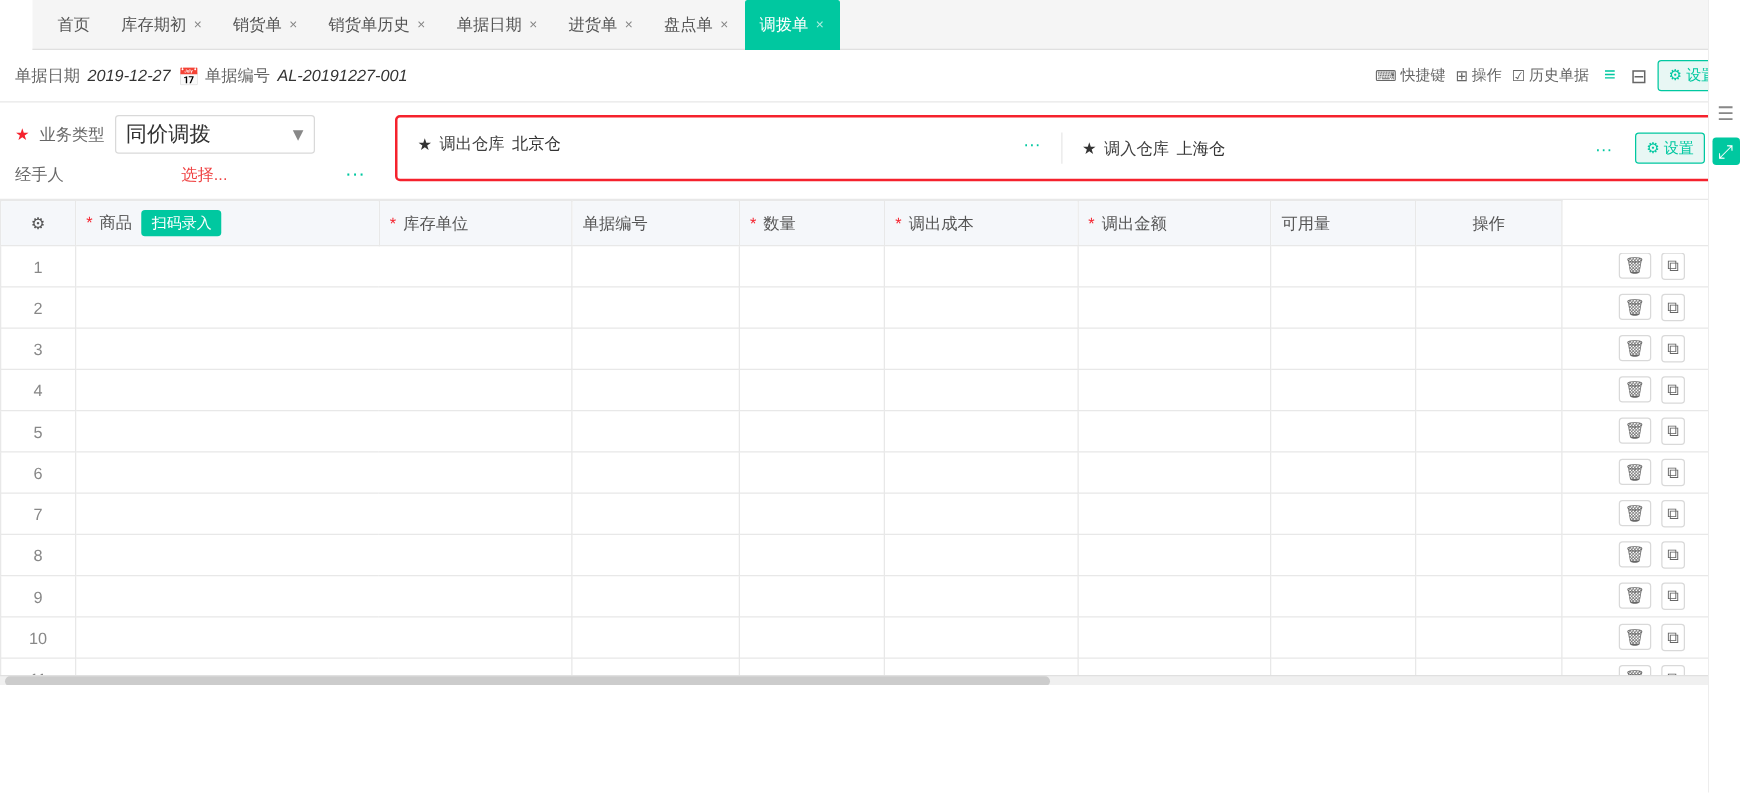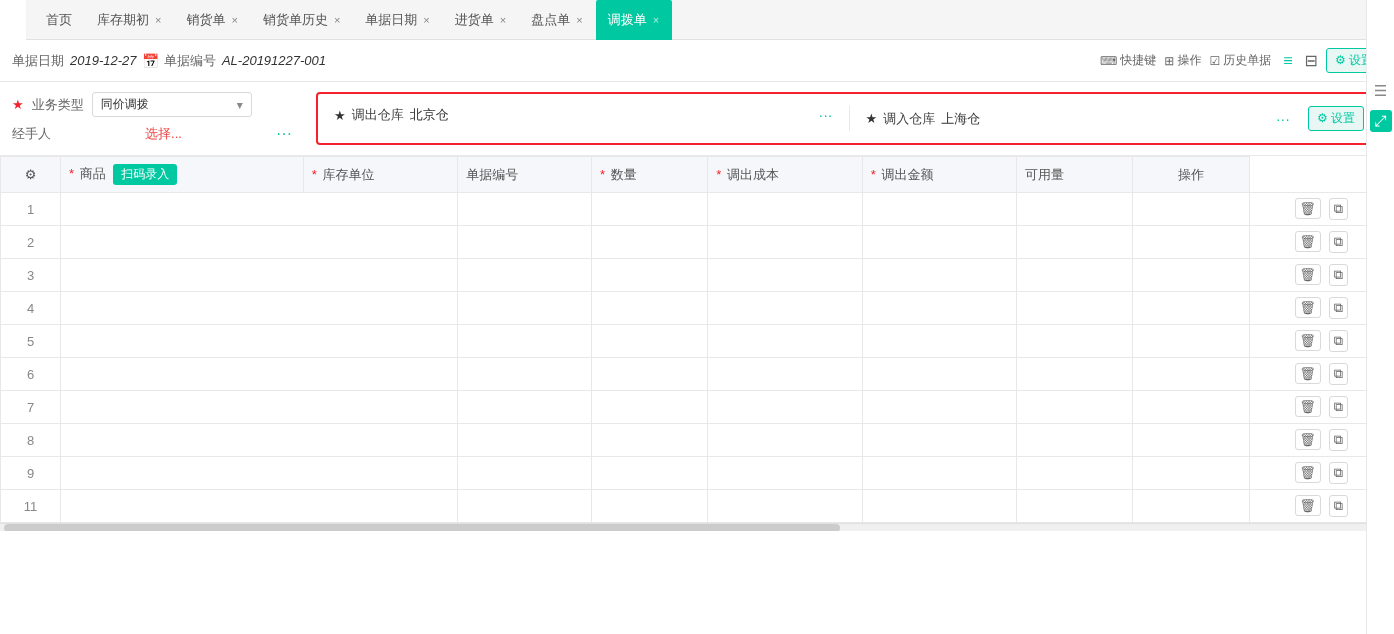--- a/index.html
+++ b/index.html
@@ -47,21 +47,21 @@
     
     .form-area {
       display: flex; align-items: flex-start; padding: 10px 12px; gap: 16px;
       border-bottom: 1px solid #e8e8e8;
     }
     .form-row { display: flex; align-items: center; gap: 8px; }
     .form-row .req { color: #f5222d; }
     .select-input {
       display: flex; align-items: center; border: 1px solid #d9d9d9;
       border-radius: 3px; padding: 3px 8px; min-width: 160px; cursor: pointer;
-      background: #fff; font-size: 12px;
+      background: #fff; font-size: 17px;
     }
     .select-input .caret { margin-left: auto; color: #888; }
     .handler-row { display: flex; align-items: center; gap: 8px; margin-top: 8px; justify-content: space-between; }
     .handler-placeholder { color: #ef4444; font-size: 13px; }
     .more-btn { color: #00c8a0; cursor: pointer; font-size: 16px; }
 
     
     .warehouse-panel {
       border: 2px solid #f5222d; border-radius: 4px; padding: 12px 16px;
       display: flex; align-items: flex-start; gap: 0; flex: 1;
@@ -390,20 +390,34 @@
       <td></td>
       <td></td>
       <td></td>
       <td></td>
       <td class="action-cell">
         <button class="action-btn" title="删除">🗑</button>
         <button class="action-btn" title="复制">⧉</button>
       </td>
     </tr>
         <tr>
+      <td class="row-num">10</td>
+      <td colspan="2"></td>
+      <td></td>
+      <td></td>
+      <td></td>
+      <td></td>
+      <td></td>
+      <td></td>
+      <td class="action-cell">
+        <button class="action-btn" title="删除">🗑</button>
+        <button class="action-btn" title="复制">⧉</button>
+      </td>
+    </tr>
+        <tr>
       <td class="row-num">11</td>
       <td colspan="2"></td>
       <td></td>
       <td></td>
       <td></td>
       <td></td>
       <td></td>
       <td></td>
       <td class="action-cell">
         <button class="action-btn" title="删除">🗑</button>

